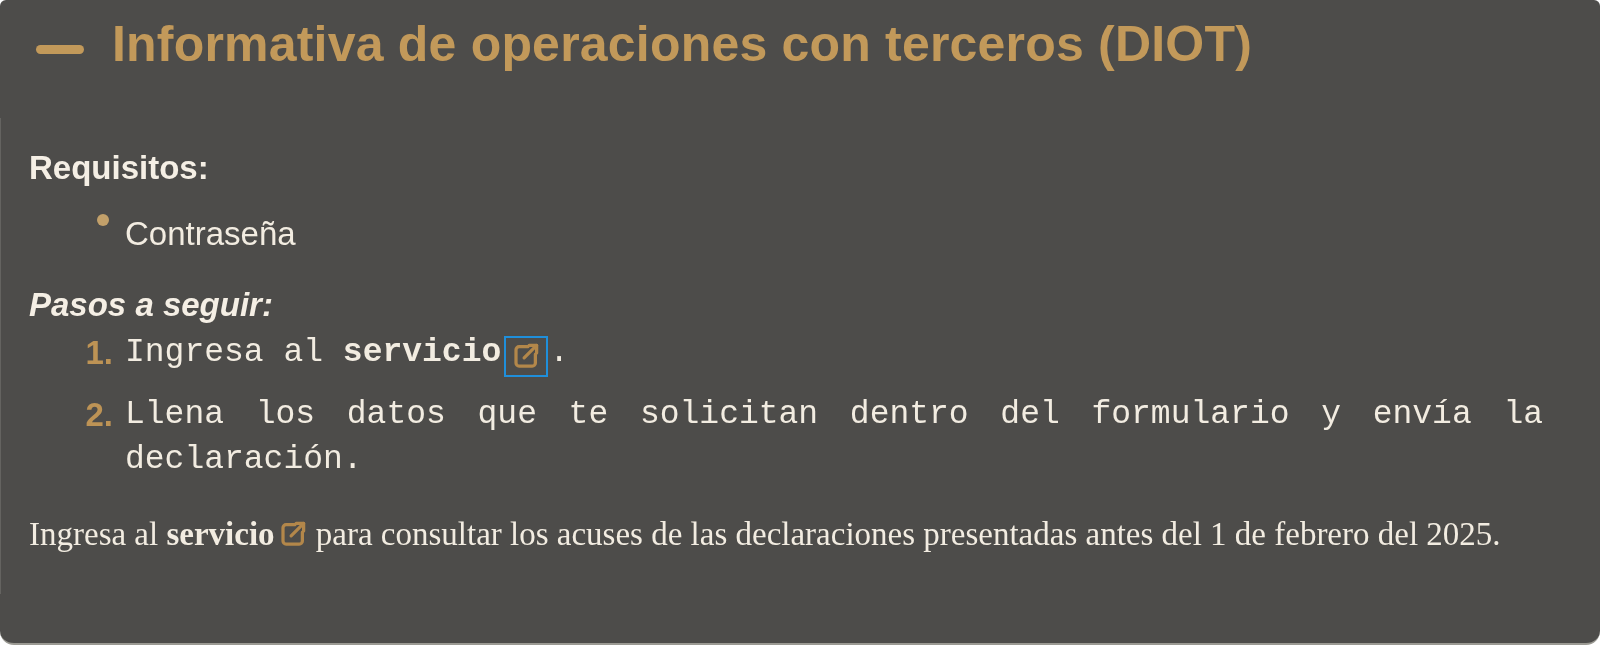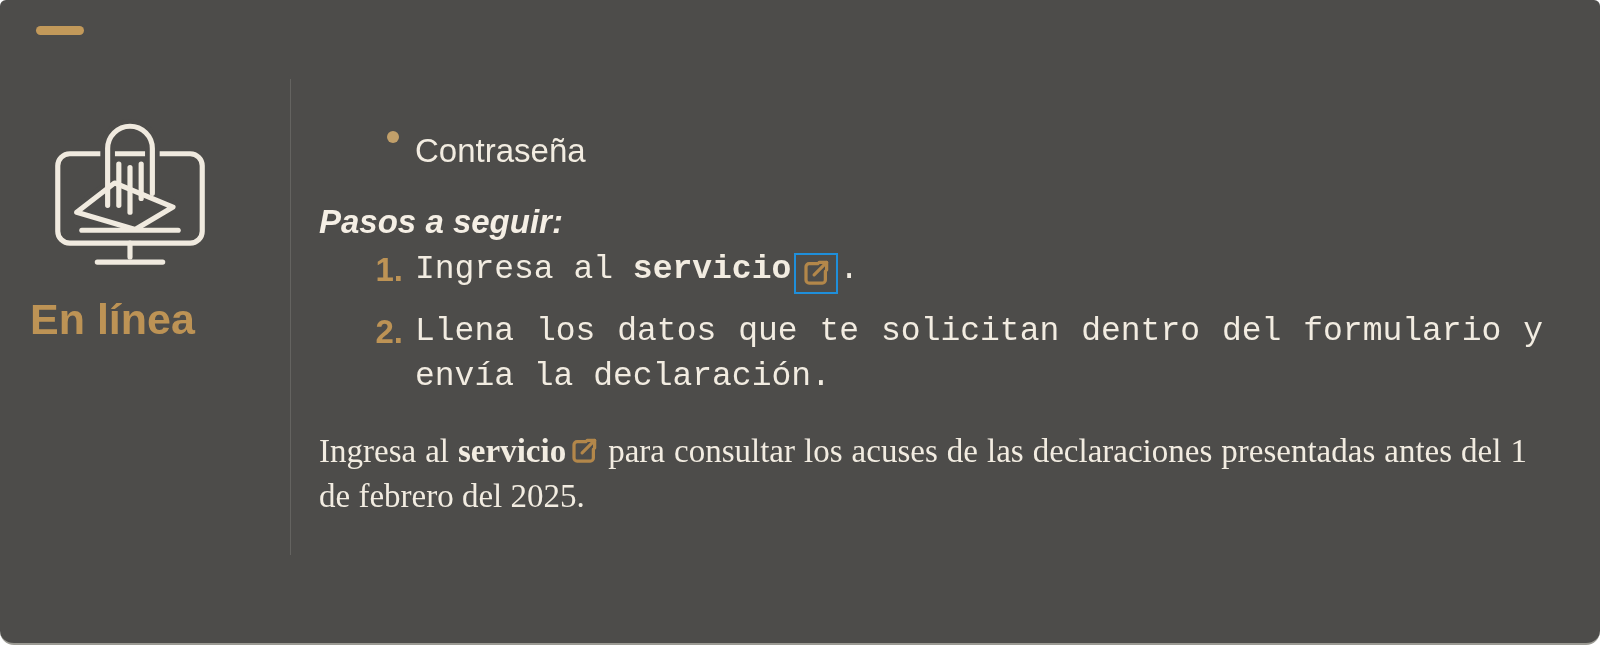--- a/index.html
+++ b/index.html
@@ -79,49 +79,29 @@
   }
   .focus-box .ext-icon{vertical-align:0;}
 </style>
 </head>
 <body>
 
 <div class="panel">
 
   <div class="accordion-header">
     <span class="dash"></span>
+    <span class="title">Informativa de operaciones con terceros (DIOT)</span>
   </div>
 
   <div class="main">
 
-    <div class="left">
-      <svg width="172" height="160" viewBox="0 0 200 186">
-        <g fill="none" stroke="#f0eadf" stroke-width="6" stroke-linecap="round" stroke-linejoin="round">
-          <rect x="16" y="52" width="168" height="104" rx="14"></rect>
-          <line x1="100" y1="156" x2="100" y2="172"></line>
-          <line x1="62" y1="178" x2="138" y2="178"></line>
-        </g>
-        <g fill="none" stroke="#4d4c4a" stroke-width="17" stroke-linecap="round" stroke-linejoin="round">
-          <path d="M38,120 L82,86 L150,114 L106,140 Z"></path>
-          <path d="M74,112 V46 a26,26 0 0 1 52,0 V98"></path>
-        </g>
-        <g fill="none" stroke="#f0eadf" stroke-width="6" stroke-linecap="round" stroke-linejoin="round">
-          <path d="M38,120 L82,86 L150,114 L106,140 Z" fill="#4d4c4a"></path>
-          <line x1="44" y1="141" x2="156" y2="141"></line>
-          <path d="M74,112 V46 a26,26 0 0 1 52,0 V98"></path>
-          <line x1="87" y1="64" x2="87" y2="112"></line>
-          <line x1="100" y1="68" x2="100" y2="120"></line>
-          <line x1="113" y1="64" x2="113" y2="104"></line>
-        </g>
-      </svg>
-      <div class="modality-label">En línea</div>
-    </div>
 
     <div class="right">
 
+      <h3 class="section-heading">Requisitos:</h3>
 
       <div class="req-list">
         <div class="req-item">
           <span class="bullet-dot"></span>
           <span>Contraseña</span>
         </div>
       </div>
 
       <h3 class="section-heading steps-heading">Pasos a seguir:</h3>
 

